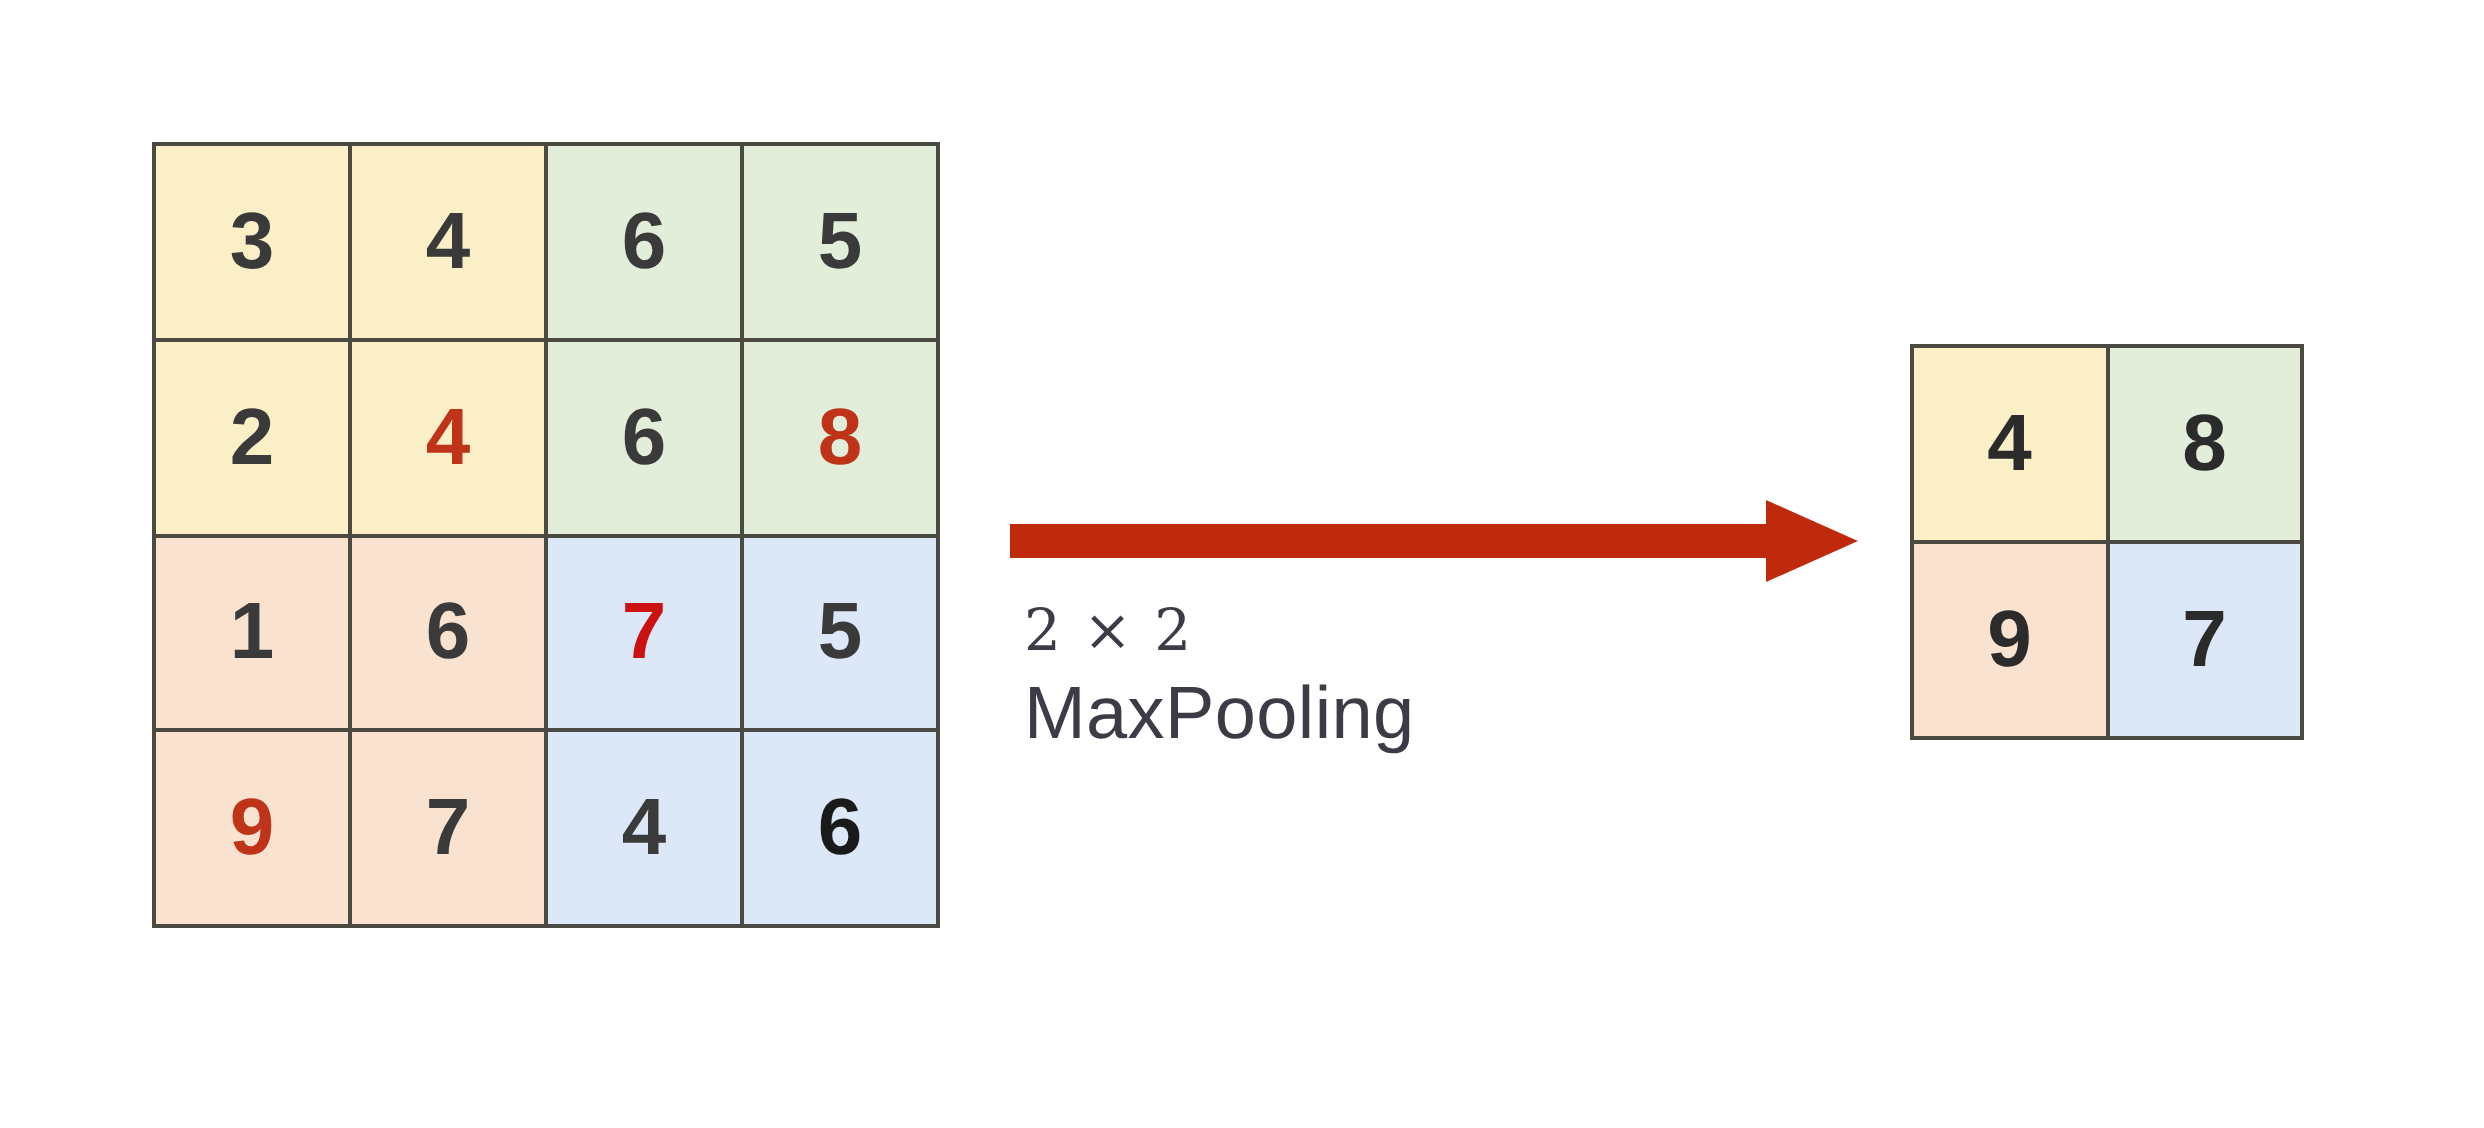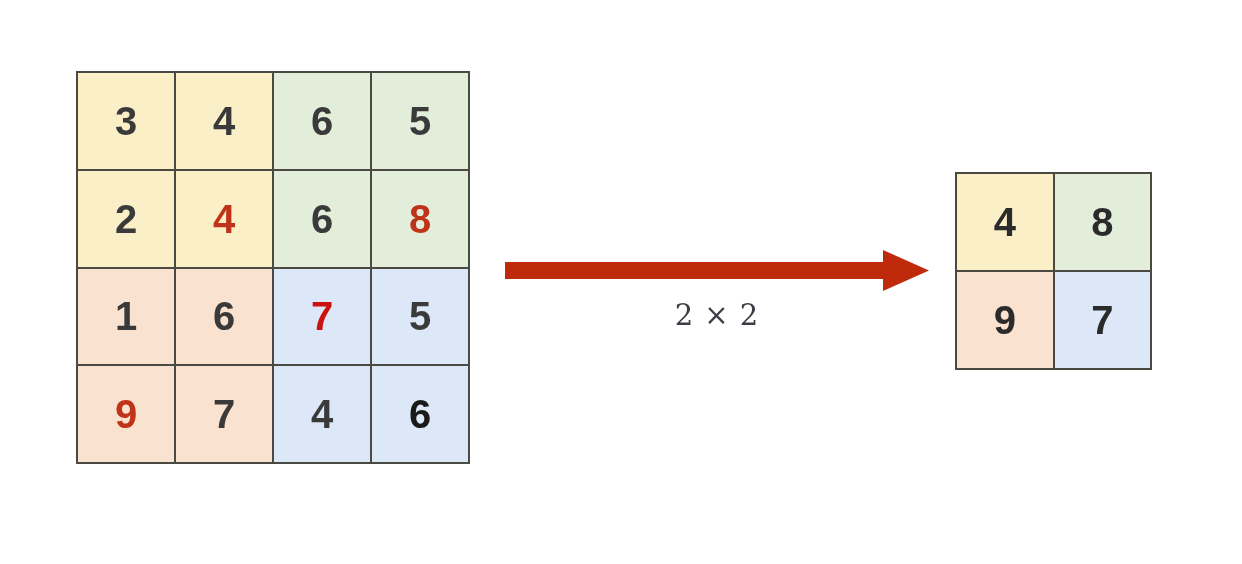--- a/index.html
+++ b/index.html
@@ -91,21 +91,21 @@
     width: 425px;
     height: 45px;
   }
 
   
   #caption {
     position: absolute;
     left: 512px;
     top: 297px;
     width: 410px;
-    text-align: center;
+    text-align: left;
     color: #3c3c46;
   }
   #caption .line1 {
     font-size: 29px;
     letter-spacing: 1px;
     line-height: 1.25;
     font-family: "DejaVu Serif", serif;
   }
   #caption .line2 {
     font-size: 37px;
@@ -138,20 +138,21 @@
     </div>
 
   <div id="arrow">
     <svg width="425" height="45" viewBox="0 0 425 45" xmlns="http://www.w3.org/2000/svg">
       <polygon points="0,14 378,14 378,2 424,22.5 378,43 378,31 0,31" fill="#bf2a0c"></polygon>
     </svg>
   </div>
 
   <div id="caption">
     <div class="line1">2 × 2</div>
+    <div class="line2">MaxPooling</div>
   </div>
 
   <div id="output-grid">
       <div class="cell fill-yellow">4</div>
       <div class="cell fill-green">8</div>
       <div class="cell fill-peach">9</div>
       <div class="cell fill-blue">7</div>
     </div>
 
 </div>

